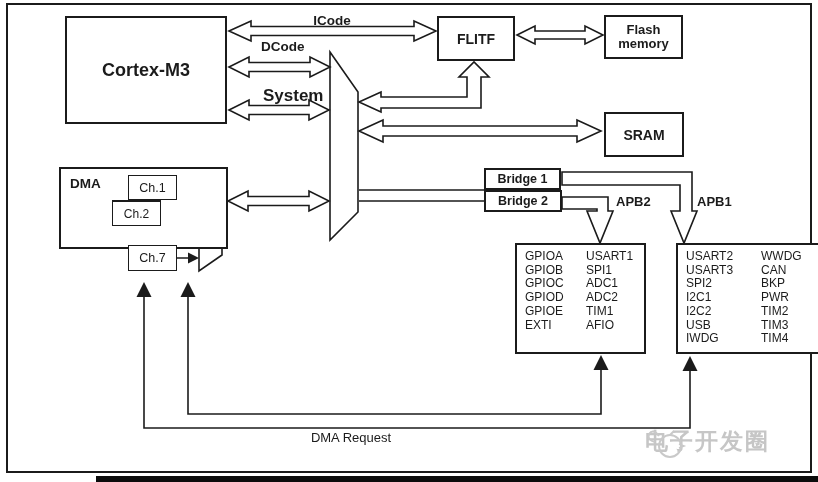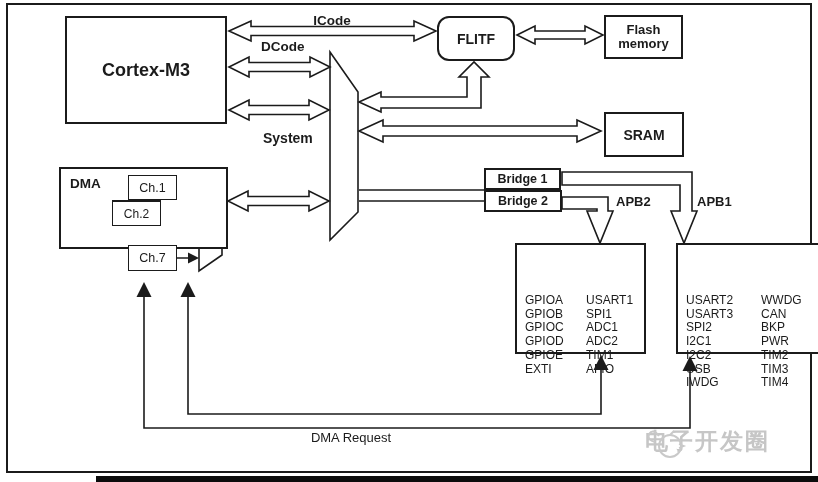--- a/index.html
+++ b/index.html
@@ -14,21 +14,21 @@
     display:flex;align-items:center;justify-content:center;text-align:center;
     font-weight:bold;box-sizing:border-box;
   }
   .thinbox{border-width:1.5px;font-weight:normal;}
   .lbl{position:absolute;font-weight:bold;white-space:nowrap;}
   .pre{white-space:pre-line;line-height:1.1;}
   .periph{
     position:absolute;border:2px solid #1b1b1b;background:#ffffff;box-sizing:border-box;
     display:flex;padding:5px 0 0 8px;font-size:12px;line-height:13.7px;font-weight:normal;
   }
-  .periph .col{display:block;margin-top:44px;}
+  .periph .col{display:block;}
   svg{position:absolute;left:0;top:0;}
   .arr{fill:#ffffff;stroke:#1b1b1b;stroke-width:1.6;}
   .ln{stroke:#1b1b1b;stroke-width:1.6;fill:none;}
   .fill{fill:#1b1b1b;stroke:none;}
   .wm{position:absolute;display:flex;align-items:center;gap:5px;color:#c6c6c6;}
   .wm-text{font-size:23px;font-weight:bold;letter-spacing:2px;
     text-shadow:1px 1px 0 #ffffff;}
   .bottombar{position:absolute;background:#0c0c0c;}
 </style>
 </head>
@@ -79,21 +79,21 @@
 
     <path class="ln" d="M690 370 V428 H144 V296"></path>
     <polygon class="fill" points="690,356 682.5,371 697.5,371"></polygon>
     <polygon class="fill" points="144,282 136.5,297 151.5,297"></polygon>
   </svg>
 
   <div class="box" style="left:65px;top:16px;width:162px;height:108px;font-size:18px;">
     <span>Cortex-M3</span>
   </div>
 
-  <div class="box" style="left:437px;top:16px;width:78px;height:45px;font-size:14px;border-radius:12px;">
+  <div class="box" style="left:437px;top:16px;width:78px;height:45px;font-size:14px;">
     <span>FLITF</span>
   </div>
 
   <div class="box pre" style="left:604px;top:15px;width:79px;height:44px;font-size:13px;">
     <span class="pre">Flash
 memory</span>
   </div>
 
   <div class="box" style="left:604px;top:112px;width:80px;height:45px;font-size:14px;">
     <span>SRAM</span>
@@ -115,21 +115,21 @@
   </div>
   <div class="box thinbox" style="left:112px;top:200px;width:49px;height:26px;font-size:12px;border-top-width:2.5px;align-items:center;">
     <span>Ch.2</span>
   </div>
   <div class="box thinbox" style="left:128px;top:245px;width:49px;height:26px;font-size:12.5px;">
     <span>Ch.7</span>
   </div>
 
   <div class="lbl" style="left:299px;top:13px;width:66px;text-align:center;font-size:13.5px;">ICode</div>
   <div class="lbl" style="left:261px;top:39px;font-size:13.5px;">DCode</div>
-  <div class="lbl" style="left:263px;top:86px;font-size:14px;margin-top:44px;">System</div>
+  <div class="lbl" style="left:263px;top:86px;font-size:17px;">System</div>
   <div class="lbl" style="left:616px;top:194px;font-size:13px;">APB2</div>
   <div class="lbl" style="left:697px;top:194px;font-size:13px;">APB1</div>
 
   <div class="periph" style="left:515px;top:243px;width:131px;height:111px;">
     <div class="col" style="width:61px;">
       <div>GPIOA</div>
       <div>GPIOB</div>
       <div>GPIOC</div>
       <div>GPIOD</div>
       <div>GPIOE</div>

